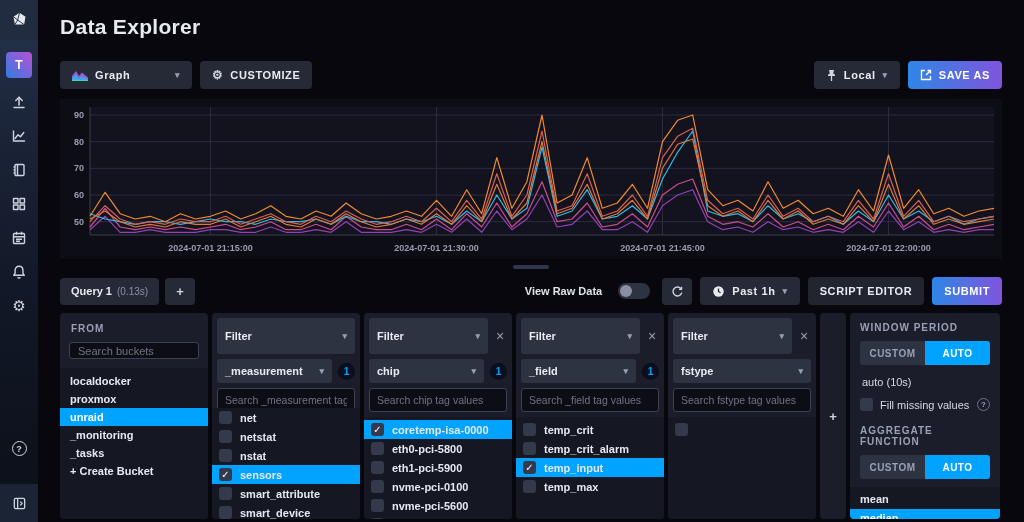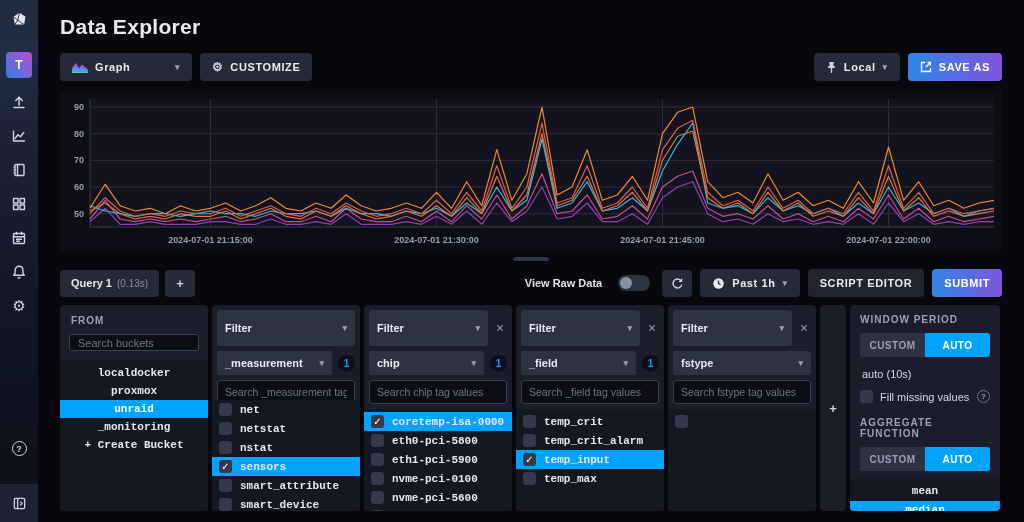--- a/index.html
+++ b/index.html
@@ -1,39 +1,39 @@
 <!DOCTYPE html>
 <html><head>
 <meta charset="utf-8">
 <style>
   * { margin:0; padding:0; box-sizing:border-box; }
   html,body { width:1024px; height:522px; overflow:hidden; }
   body { background:#07070d; font-family:"Liberation Sans",sans-serif; color:#e8eaf2; position:relative; }
-  .mono { font-family:Liberation Mono, monospace;text-align:center; }
+  .mono { font-family:Liberation Sans, sans-serif; }
 
   
   .sidebar { position:absolute; left:0; top:0; bottom:0; width:38px;
     background:linear-gradient(180deg,#27344e 0%,#1b2438 25%,#121827 55%,#0b0f18 100%);
     display:flex; flex-direction:column; align-items:center; z-index:5; }
   .logo-cell { width:38px; height:40px; display:flex; align-items:center; justify-content:center; background:#222c40; }
   .avatar { width:26px; height:26px; border-radius:4px; margin:12px 0 16px;
     background:linear-gradient(45deg,#2f7de0 0%,#bc4fd6 100%);
     display:flex; align-items:center; justify-content:center; font-size:12px; font-weight:bold; color:#fff; }
   .nav-icon { width:16px; height:16px; margin-bottom:18px; display:flex; align-items:center; justify-content:center; color:#cfd4e0; }
   .nav-icon svg { stroke:#cfd4e0; }
   .gear-glyph { font-size:15px; line-height:16px; color:#cfd4e0; }
   .help-circle { width:15px; height:15px; border:1.4px solid #cfd4e0; border-radius:50%; font-size:9px; font-weight:bold;
     display:flex; align-items:center; justify-content:center; margin-top:auto; margin-bottom:28px; color:#cfd4e0; }
   .bottom-cell { width:38px; height:38px; background:#1b2434; display:flex; align-items:center; justify-content:center; }
 
   
   .main { position:absolute; left:38px; top:0; right:0; bottom:0; }
   .page-title { font-size:21px; font-weight:bold; letter-spacing:.3px; padding:15px 0 0 22px; }
 
-  .toolbar { display:flex; align-items:center; gap:8px; margin:14px 22px 0; }
+  .toolbar { display:flex; align-items:center; gap:8px; margin:22px 22px 0; }
   .btn { height:28px; background:#262a37; border-radius:4px; color:#e8eaf2;
     font-size:11px; font-weight:bold; letter-spacing:.6px;
     display:inline-flex; align-items:center; gap:7px; padding:0 12px; cursor:pointer; }
   .btn .caret { color:#9aa0b4; font-size:9px; }
   .graph-btn { width:132px; }
   .graph-btn .caret { margin-left:auto; }
   .right-group { margin-left:auto; display:flex; gap:8px; }
   .btn-gradient { background:linear-gradient(90deg,#2e86e6 0%,#7f55dd 100%); color:#fff; }
 
   
@@ -284,20 +284,21 @@
   <div class="builder">
 
     <div class="panel from-panel">
       <div class="panel-heading">FROM</div>
       <input class="search-input" type="text" placeholder="Search buckets" style="">
       <div class="list-area">
           <div class="bucket-row mono">localdocker</div>
           <div class="bucket-row mono">proxmox</div>
           <div class="bucket-row mono selected">unraid</div>
           <div class="bucket-row mono">_monitoring</div>
+          <div class="bucket-row mono">_tasks</div>
           <div class="bucket-row mono">+ Create Bucket</div>
         </div>
     </div>
 
     <div style="display:flex; gap:4px;">
   <div class="panel filter-panel">
     <div class="f-head">
       <div class="f-title-btn">
         <span class="f-title">Filter</span>
         <span class="caret">▾</span>

